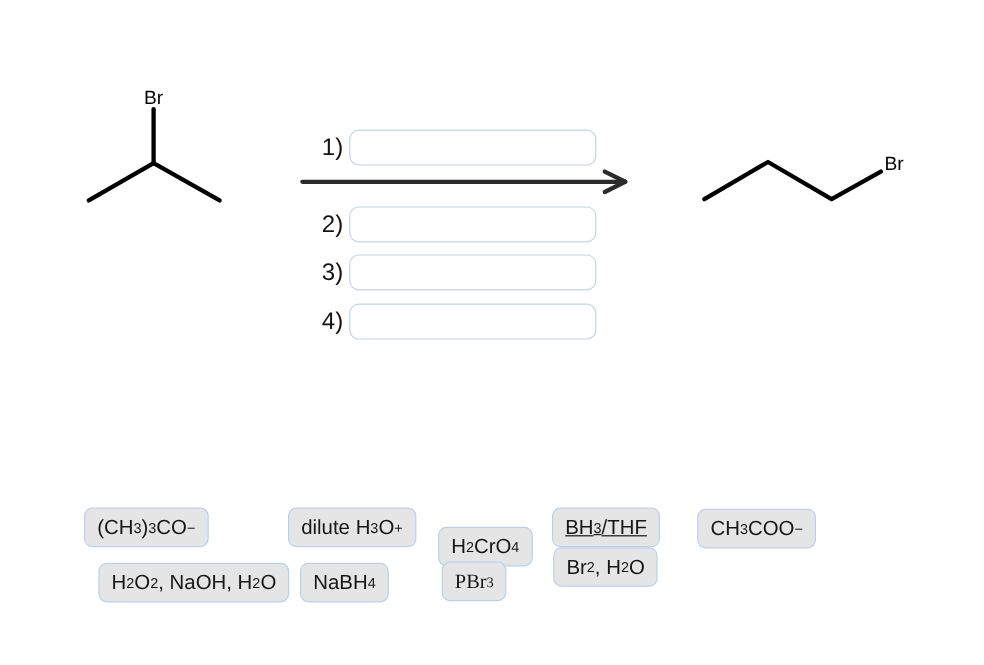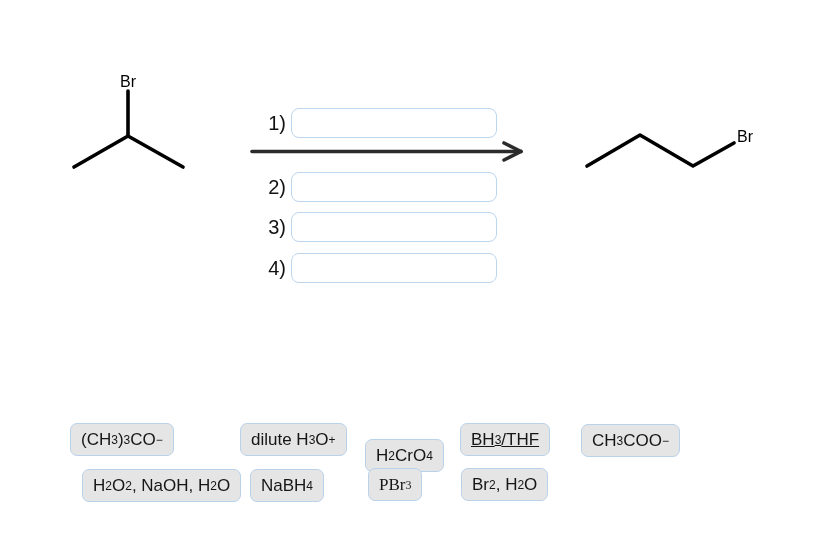--- a/index.html
+++ b/index.html
@@ -62,15 +62,15 @@
 
   <div class="chip" style="left:70px;top:423px;">(CH<sub>3</sub>)<sub>3</sub>CO<sup>−</sup></div>
   <div class="chip" style="left:240px;top:423px;">dilute H<sub>3</sub>O<sup>+</sup></div>
   <div class="chip" style="left:365px;top:439px;">H<sub>2</sub>CrO<sub>4</sub></div>
   <div class="chip" style="left:460px;top:423px;text-decoration:underline;">BH<sub>3</sub>/THF</div>
   <div class="chip" style="left:566px;top:424px;margin-left:15px;">CH<sub>3</sub>COO<sup>−</sup></div>
 
   <div class="chip" style="left:82px;top:469px;text-align:right;">H<sub>2</sub>O<sub>2</sub>, NaOH, H<sub>2</sub>O</div>
   <div class="chip" style="left:250px;top:469px;text-align:center;">NaBH<sub>4</sub></div>
   <div class="chip" style="left:368px;top:468px;font-family:Liberation Serif, serif;">PBr<sub>3</sub></div>
-  <div class="chip" style="left:461px;top:468px;">Br<sub>2</sub>, H<sub>2</sub>O</div>
+  <div class="chip" style="left:461px;top:456px;">Br<sub>2</sub>, H<sub>2</sub>O</div>
 
 </div>
 
 </body></html>

